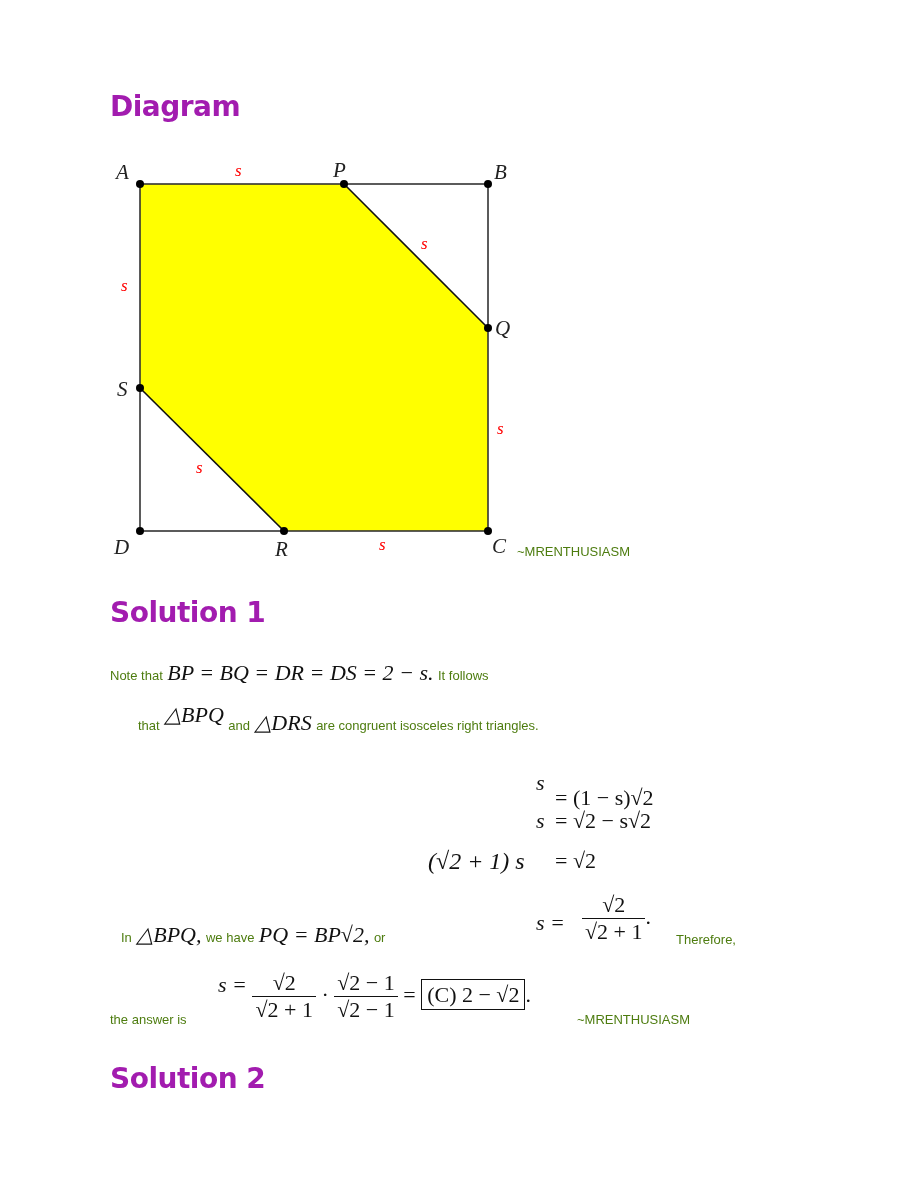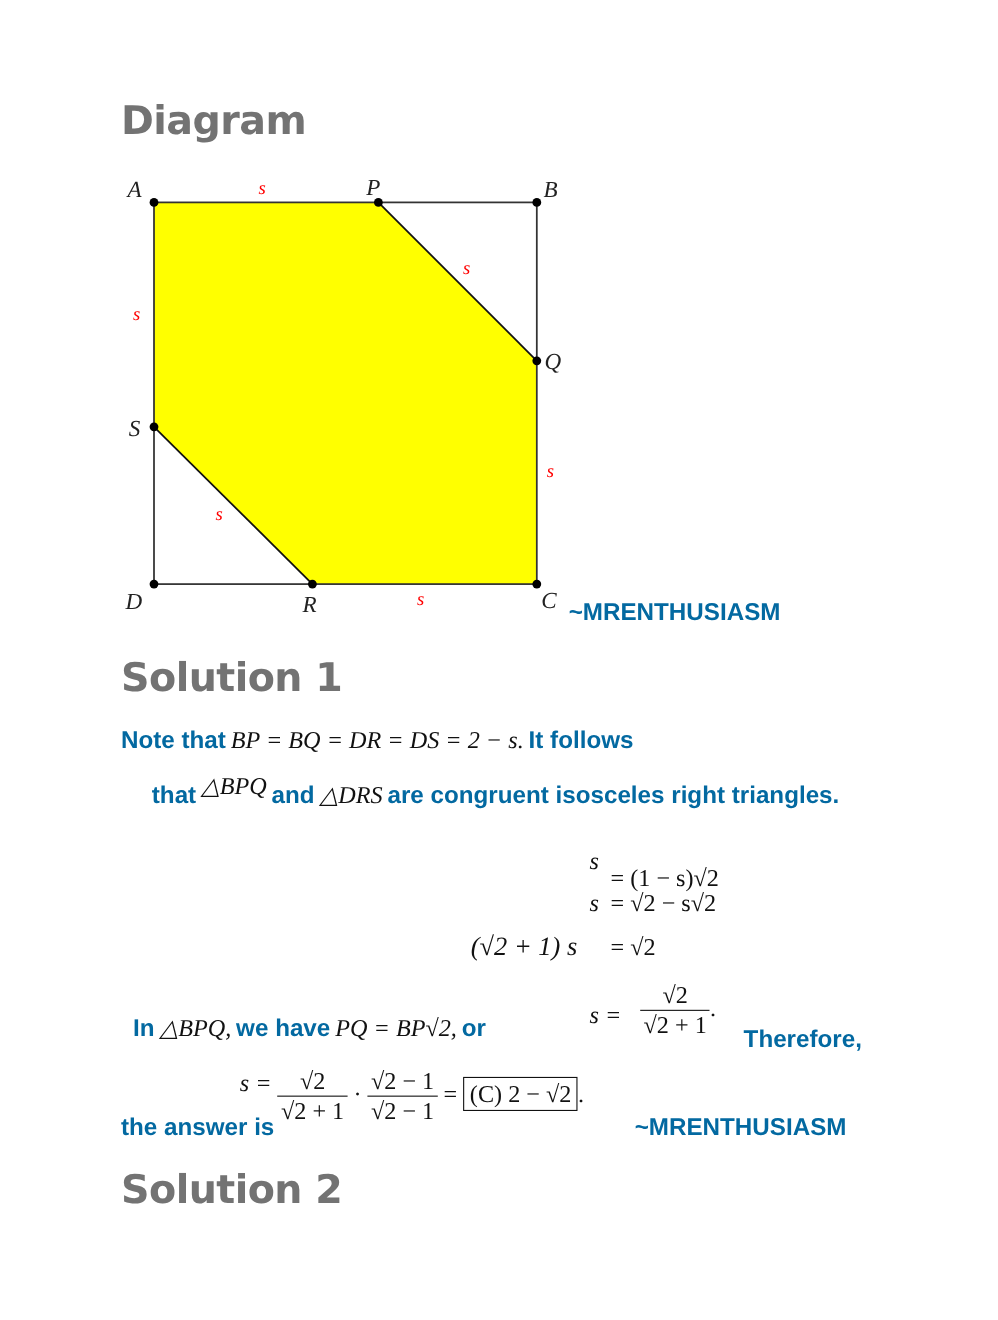--- a/index.html
+++ b/index.html
@@ -1,20 +1,20 @@
 <!DOCTYPE html>
 <html><head>
 <meta charset="utf-8">
 <style>
   html, body { margin:0; padding:0; background:#ffffff; }
   body { width:907px; height:1200px; position:relative; overflow:hidden;
          font-family:"Liberation Sans", sans-serif; color:#111; }
-  .h2 { position:absolute; left:110px; font-size:36px; font-weight:bold; color:#737373;
+  .h2 { position:absolute; left:110px; font-size:28px; font-weight:bold; color:#a21caf;
         font-family:"DejaVu Sans", sans-serif; letter-spacing:-0.5px; }
-  .txt { position:absolute; font-size:22px; color:#0369a1; font-family:"Liberation Sans", sans-serif; white-space:nowrap;font-weight:bold; }
+  .txt { position:absolute; font-size:13px; color:#4d7c0f; font-family:"Liberation Sans", sans-serif; white-space:nowrap; }
   .m { font-family:"Liberation Serif", serif; font-size:22px; font-style:italic; }
   .mn { font-family:"Liberation Serif", serif; font-size:22px; font-style:normal; }
   .abs { position:absolute; white-space:nowrap; }
   svg text { font-family:"Liberation Serif", serif; font-style:italic; }
   .frac { display:inline-block; vertical-align:middle; text-align:center; }
   .frac .num { display:block; border-bottom:1.3px solid #111; padding:0 3px; }
   .frac .den { display:block; padding:0 3px; }
   .boxed { border:1.3px solid #111; padding:2px 5px; }
 </style>
 </head>

